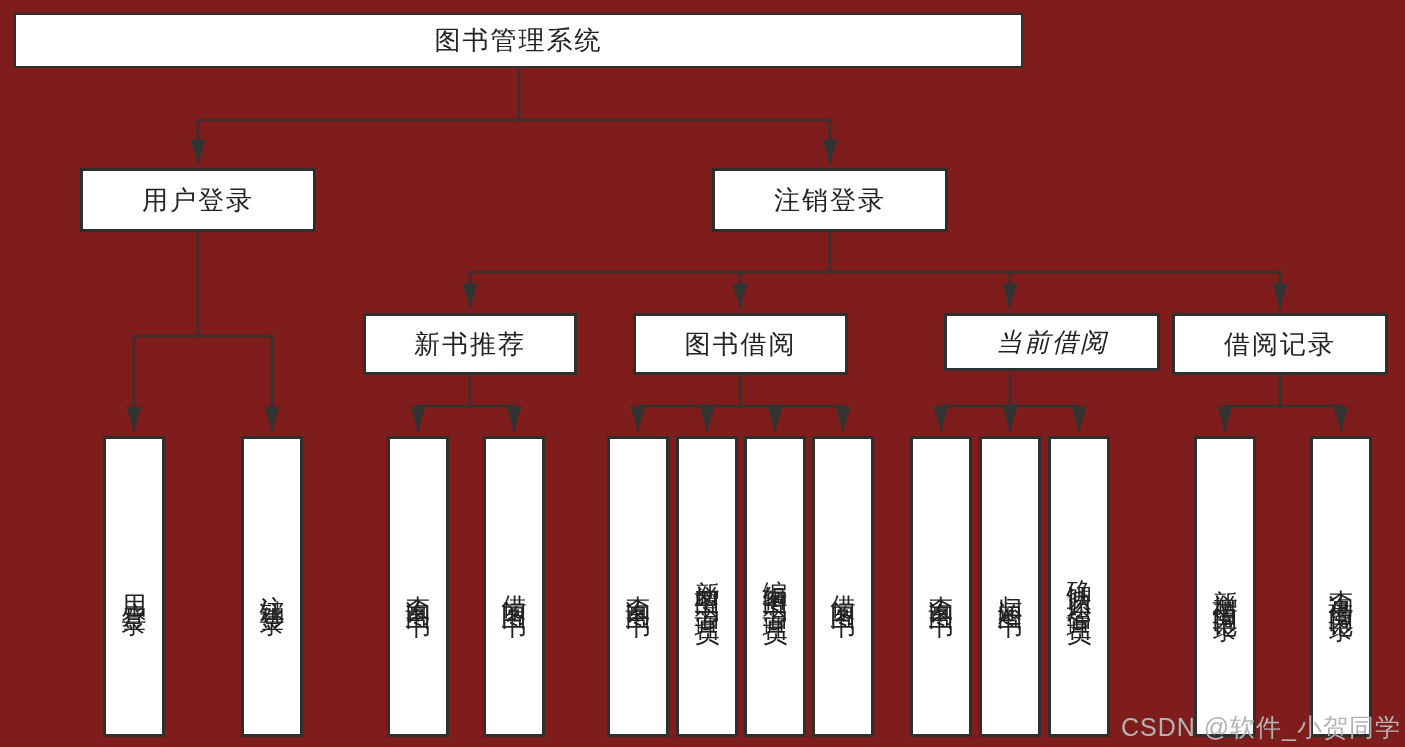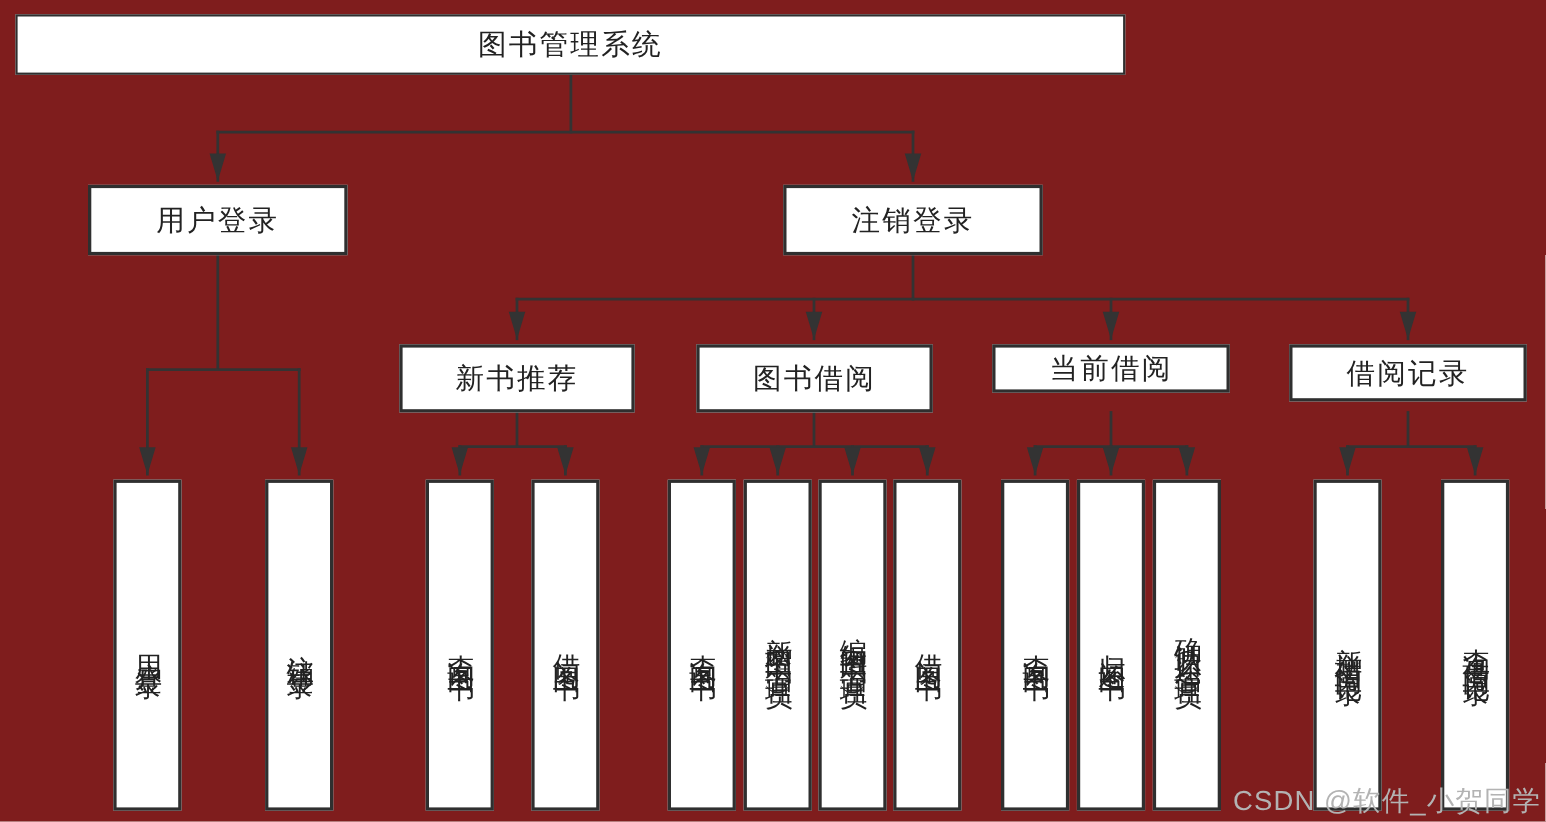--- a/index.html
+++ b/index.html
@@ -110,22 +110,22 @@
     </g>
   </svg>
 
   <div class="box root hlabel" style="left:14px; top:13px; width:1009px; height:55px;">图书管理系统</div>
 
   <div class="box hlabel" style="left:80px; top:168px; width:236px; height:64px;">用户登录</div>
   <div class="box hlabel" style="left:712px; top:168px; width:236px; height:64px;">注销登录</div>
 
   <div class="box hlabel" style="left:363px; top:313px; width:214px; height:62px;">新书推荐</div>
   <div class="box hlabel" style="left:633px; top:313px; width:215px; height:62px;">图书借阅</div>
-  <div class="box hlabel" style="left:902px; top:313px; width:216px; height:44px;">当前借阅</div>
-  <div class="box hlabel" style="left:1172px; top:313px; width:216px; height:52px;">借阅记录</div>
+  <div class="box hlabel" style="left:944px; top:313px; width:216px; height:58px;font-style:italic;">当前借阅</div>
+  <div class="box hlabel" style="left:1172px; top:313px; width:216px; height:62px;">借阅记录</div>
 
   <div class="box leaf" style="left:103px; top:436px; width:62px; height:301px;">用户登录</div>
   <div class="box leaf" style="left:241px; top:436px; width:62px; height:301px;">注销登录</div>
 
   <div class="box leaf" style="left:387px; top:436px; width:62px; height:301px;">查询图书</div>
   <div class="box leaf" style="left:483px; top:436px; width:62px; height:301px;">借阅图书</div>
 
   <div class="box leaf" style="left:607px; top:436px; width:62px; height:301px;">查询图书</div>
   <div class="box leaf" style="left:676px; top:436px; width:62px; height:301px;">新增图书（管理员）</div>
   <div class="box leaf" style="left:744px; top:436px; width:62px; height:301px;">编辑图书（管理员）</div>

